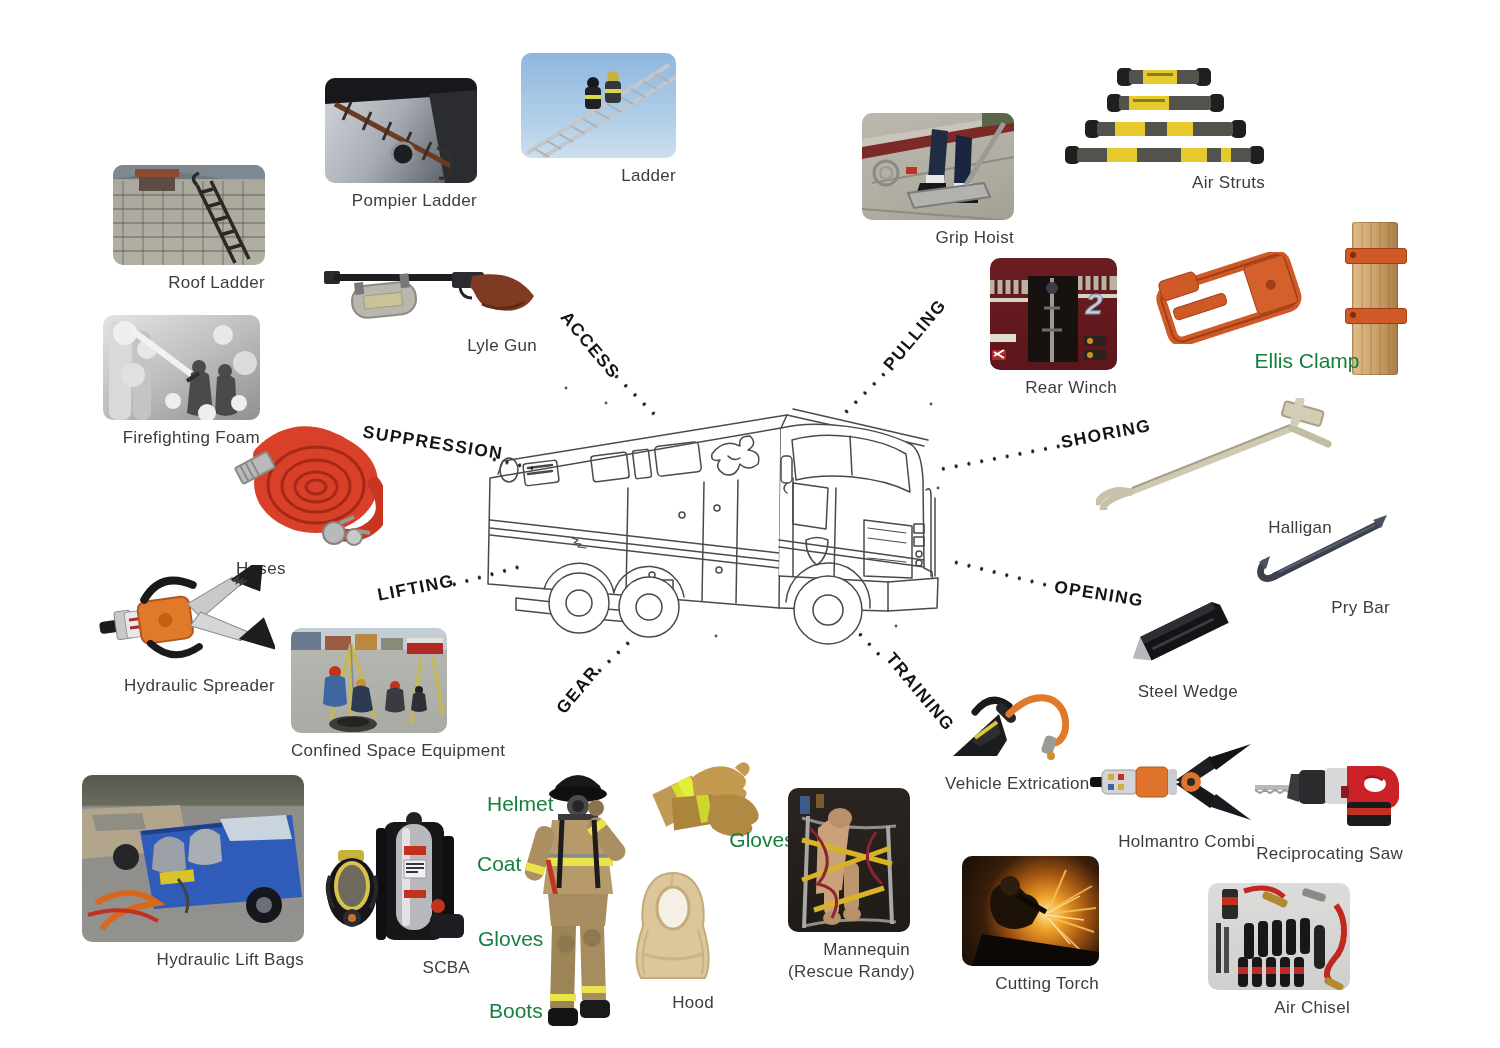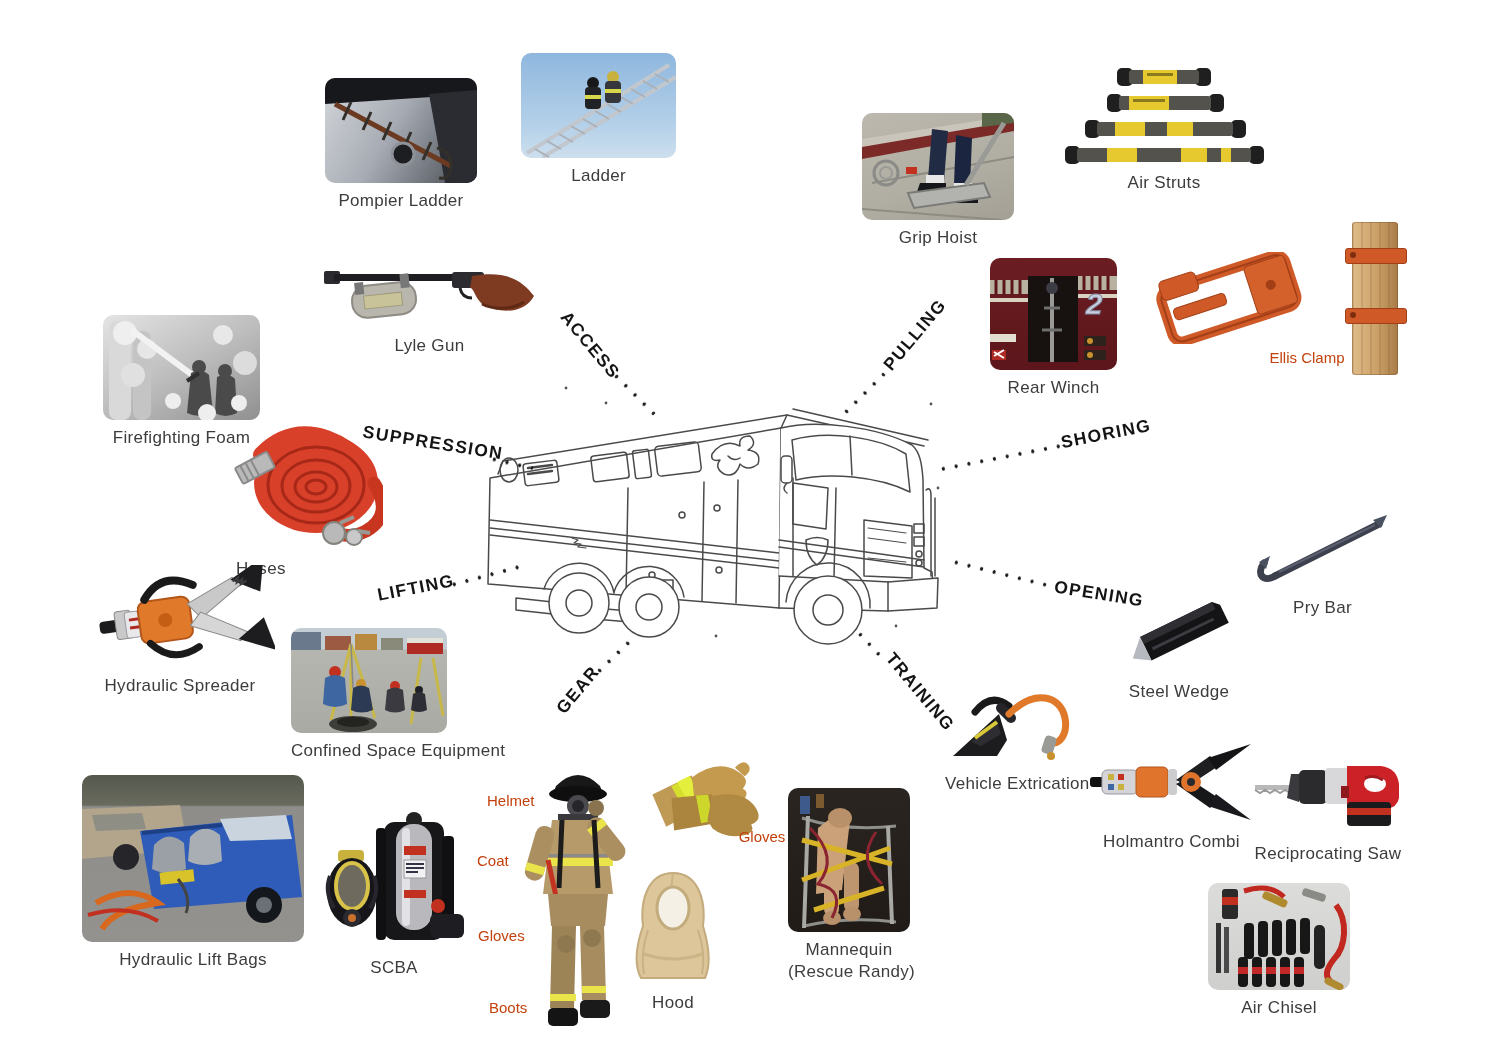--- a/index.html
+++ b/index.html
@@ -1,27 +1,27 @@
 <!DOCTYPE html>
 <html><head>
 <meta charset="utf-8">
 <style>
   html,body{margin:0;padding:0;background:#fff;}
   .stage{position:relative;width:1500px;height:1048px;background:#ffffff;
          font-family:"Liberation Sans",sans-serif;overflow:hidden;}
-  .item{position:absolute;text-align:center;}
+  .item{position:absolute;text-align:right;}
   .ph{position:relative;border-radius:10px;overflow:hidden;margin:0 auto;}
   .lbl{display:block;font-size:17px;color:#3c3c3c;letter-spacing:.3px;margin-top:8px;white-space:nowrap;}
   .lbl2{display:block;font-size:17px;color:#404040;letter-spacing:.3px;margin-top:2px;white-space:nowrap;}
   .cat{position:absolute;font-weight:700;font-size:17.5px;letter-spacing:1.4px;color:#141414;
        white-space:nowrap;transform-origin:center center;}
   .dots{position:absolute;height:4px;transform-origin:left center;
         background-image:radial-gradient(circle,#1b1b1b 1.6px,transparent 1.9px);
         background-size:13px 4px;background-repeat:repeat-x;}
-  .gearlbl{position:absolute;font-size:15px;color:#c2410c;white-space:nowrap;}
+  .gearlbl{position:absolute;font-size:21px;color:#15803d;white-space:nowrap;}
   svg{display:block;}
 </style>
 </head>
 <body>
 
 <div class="stage">
 
   <div class="item" style="left:476px;top:370px;width:472px;height:282px;">
     <svg width="472" height="282" viewBox="0 0 472 282">
       <g fill="none" stroke="#4a4a4a" stroke-width="1.5" stroke-linejoin="round" stroke-linecap="round">
@@ -120,20 +120,43 @@
 
   <div class="cat" style="left:1099px;top:594px;transform:translate(-50%,-50%) rotate(9deg);">OPENING</div>
   <div class="dots" style="left:950px;top:559px;width:108px;transform:rotate(14deg);"></div>
 
   <div class="cat" style="left:578px;top:690px;transform:translate(-50%,-50%) rotate(-50deg);">GEAR</div>
   <div class="dots" style="left:595px;top:673px;width:55px;transform:rotate(-44deg);"></div>
 
   <div class="cat" style="left:920px;top:692px;transform:translate(-50%,-50%) rotate(50deg);">TRAINING</div>
   <div class="dots" style="left:856px;top:628px;width:40px;transform:rotate(47deg);"></div>
 
+  <div class="item" style="left:113px;top:165px;width:152px;">
+    <div class="ph" style="width:152px;height:100px;background:
+        linear-gradient(180deg,#8d959c 0%,#9aa0a4 14%,#aaa89c 15%,#b2b0a4 100%);">
+      <svg width="152" height="100" viewBox="0 0 152 100">
+        <rect x="0" y="0" width="152" height="14" fill="#7e8890"></rect>
+        <path d="M0,14 L60,6 L110,14 Z" fill="#6e7880"></path>
+        <g stroke="rgba(70,70,60,.35)" stroke-width="2">
+          <path d="M0,30 H152 M0,44 H152 M0,58 H152 M0,72 H152 M0,86 H152"></path>
+        </g>
+        <g stroke="rgba(90,90,80,.35)" stroke-width="2">
+          <path d="M10,16 v84 M30,16 v84 M50,16 v84 M70,16 v84 M90,16 v84 M110,16 v84 M130,16 v84"></path>
+        </g>
+        <rect x="26" y="8" width="36" height="18" fill="#5c4c42"></rect>
+        <rect x="22" y="4" width="44" height="8" fill="#8a4a2e"></rect>
+        <g stroke="#2c2824" stroke-width="3.5" fill="none">
+          <path d="M84,20 q-8,-8 2,-12"></path>
+          <path d="M84,20 L122,98 M98,16 L136,94"></path>
+          <path d="M86,28 l14,-4 M93,42 l14,-4 M100,56 l14,-4 M107,70 l14,-4 M114,84 l14,-4"></path>
+        </g>
+      </svg>
+    </div>
+    <span class="lbl">Roof Ladder</span>
+  </div>
 
   <div class="item" style="left:325px;top:78px;width:152px;">
     <div class="ph" style="width:152px;height:105px;background:
         linear-gradient(120deg,#d4d7db 0%,#a7acb4 45%,#43474e 100%);">
       <svg width="152" height="105" viewBox="0 0 152 105">
         <path d="M0,0 H152 V16 L0,26 Z" fill="#17181b"></path>
         <path d="M104,16 L152,12 V105 H120 Z" fill="#2a2c31"></path>
         <g stroke="#6b3a20" stroke-width="5" fill="none">
           <path d="M10,26 L126,88"></path>
         </g>
@@ -349,20 +372,36 @@
         <rect x="8" y="34" width="36" height="18" rx="2" fill="#b9b9b9" stroke="#8a8a8a" stroke-width="2"></rect>
         <path d="M14,34 v18 M20,34 v18 M26,34 v18" stroke="#8a8a8a" stroke-width="2"></path>
       </g>
       <circle cx="106" cy="110" r="11" fill="#b9b9b9" stroke="#84847e" stroke-width="2"></circle>
       <circle cx="126" cy="114" r="8" fill="#c9c9c9" stroke="#84847e" stroke-width="2"></circle>
       <path d="M112,100 l14,-6 M130,108 l12,2" stroke="#9a9a94" stroke-width="4"></path>
     </svg>
     <span class="lbl" style="padding-left:8px;">Hoses</span>
   </div>
 
+  <div class="item" style="left:1096px;top:398px;width:236px;">
+    <svg width="236" height="112" viewBox="0 0 236 112" style="margin:0 auto">
+      <path d="M34,94 L196,30" stroke="#cfc8b2" stroke-width="7" stroke-linecap="round"></path>
+      <path d="M36,90 L194,27" stroke="#a89f86" stroke-width="2"></path>
+      <g stroke="#c9c2aa" stroke-width="7" fill="none" stroke-linecap="round">
+        <path d="M34,94 C18,98 4,107 8,112"></path>
+        <path d="M34,94 C22,90 8,94 2,104"></path>
+      </g>
+      <g transform="rotate(16 206 18)">
+        <rect x="186" y="8" width="40" height="15" rx="3" fill="#d4cdb6" stroke="#a89f86" stroke-width="2"></rect>
+      </g>
+      <path d="M196,30 L232,46" stroke="#c3bca4" stroke-width="7" stroke-linecap="round"></path>
+      <path d="M199,24 L204,2" stroke="#d4cdb6" stroke-width="9" stroke-linecap="round"></path>
+    </svg>
+    <span class="lbl" style="margin-left:18px;">Halligan</span>
+  </div>
 
   <div class="item" style="left:1255px;top:512px;width:135px;">
     <svg width="135" height="78" viewBox="0 0 135 78" style="margin:0 auto">
       <path d="M20,64 L124,12" stroke="#3c414d" stroke-width="7" stroke-linecap="round"></path>
       <path d="M20,64 C8,71 1,62 9,51" stroke="#3c414d" stroke-width="7" fill="none" stroke-linecap="round"></path>
       <path d="M4,50 L15,44 L11,57 Z" fill="#4a5160"></path>
       <path d="M118,8 L132,3 L126,16 Z" fill="#4a5160"></path>
       <path d="M24,60 L120,13" stroke="#5a6070" stroke-width="2"></path>
     </svg>
     <span class="lbl">Pry Bar</span>
@@ -614,20 +653,38 @@
         </g>
         <g stroke="#8a2430" stroke-width="3" fill="none">
           <path d="M22,40 q30,30 8,56 q28,6 14,34 M88,44 q-20,28 6,52"></path>
         </g>
       </svg>
     </div>
     <span class="lbl">Mannequin</span>
     <span class="lbl2">(Rescue Randy)</span>
   </div>
 
+  <div class="item" style="left:962px;top:856px;width:137px;">
+    <div class="ph" style="width:137px;height:110px;background:
+        radial-gradient(circle at 62% 52%, #ffe9a0 0%, #f0a22a 16%, #a85812 38%, #3a1e0a 62%, #140d07 100%);">
+      <svg width="137" height="110" viewBox="0 0 137 110">
+        <g stroke="#f7c25a" stroke-width="2" opacity=".85">
+          <path d="M85,56 L130,30 M85,58 L134,52 M85,60 L132,76 M85,62 L120,96 M85,58 L104,14"></path>
+        </g>
+        <g stroke="#ffe2a0" stroke-width="1.4" opacity=".9">
+          <path d="M85,57 L118,40 M85,59 L122,64 M85,61 L108,88"></path>
+        </g>
+        <path d="M30,36 q10,-14 24,-8 l10,10 q12,2 14,16 l-8,14 q-18,10 -34,0 q-12,-14 -6,-32 Z" fill="#1c1208"></path>
+        <circle cx="48" cy="30" r="10" fill="#2e1c0c"></circle>
+        <path d="M56,40 L84,56" stroke="#0e0a06" stroke-width="5"></path>
+        <path d="M20,78 L137,96 L137,110 L10,110 Z" fill="#0c0805"></path>
+      </svg>
+    </div>
+    <span class="lbl">Cutting Torch</span>
+  </div>
 
   <div class="item" style="left:1208px;top:883px;width:142px;">
     <div class="ph" style="width:142px;height:107px;background:linear-gradient(180deg,#dcdcda 0%,#cfcfcd 100%);">
       <svg width="142" height="107" viewBox="0 0 142 107">
         <rect x="14" y="6" width="16" height="30" rx="3" fill="#2a2a2a"></rect>
         <rect x="14" y="14" width="16" height="8" fill="#c23020"></rect>
         <path d="M36,8 q26,-8 40,6" stroke="#c02820" stroke-width="5" fill="none"></path>
         <g transform="rotate(24 66 16)">
             <rect x="54" y="12" width="26" height="8" rx="3" fill="#b08a2e"></rect>
           </g>

